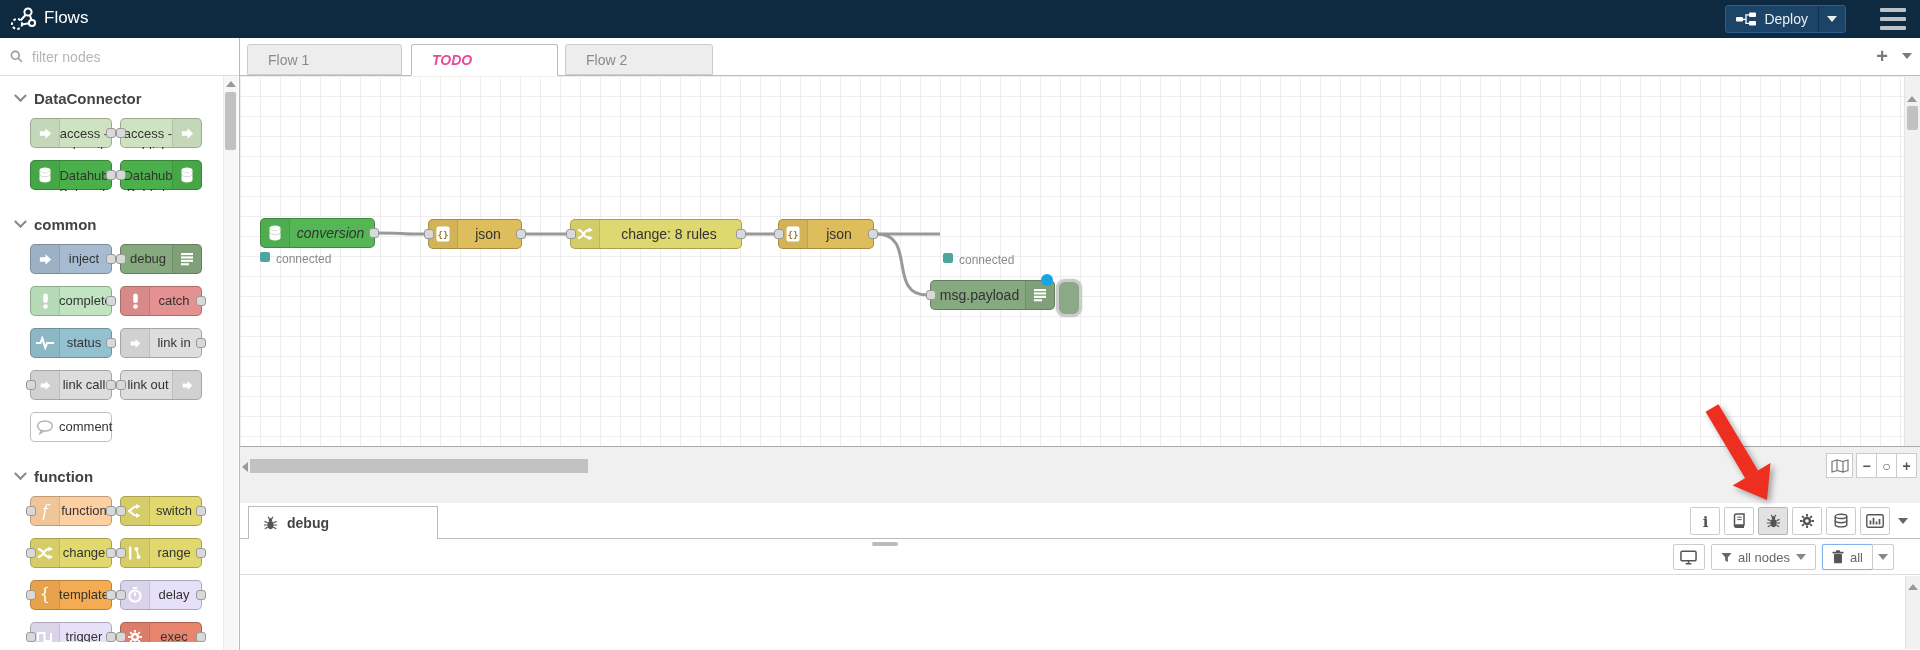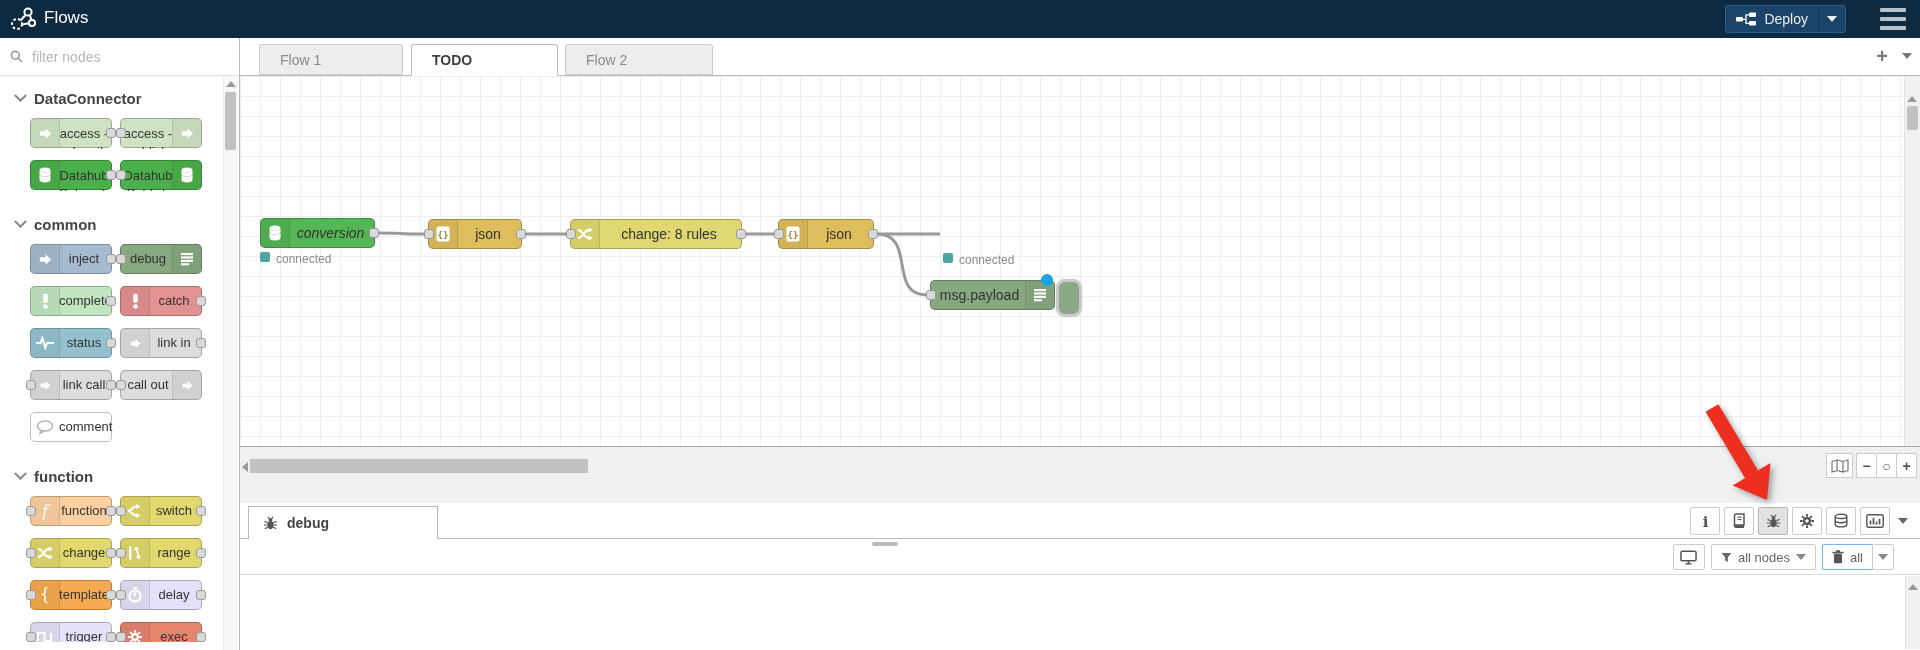--- a/index.html
+++ b/index.html
@@ -40,21 +40,21 @@
   .node-label{position:absolute;top:0;bottom:0;text-align:center;line-height:28px;white-space:nowrap;}
   .node-label.left{left:28px;right:2px;}
   .node-label.right{left:2px;right:28px;}
   .node-label.two-line{line-height:18px;padding-top:6px;height:30px;overflow:hidden;box-sizing:border-box;}
   .port{position:absolute;width:10px;height:10px;background:#d9d9d9;border:1px solid #999;border-radius:3px;top:9px;box-sizing:border-box;z-index:3;cursor:crosshair;}
   .port.in{left:-5px;}.port.out{right:-5px;}
   
   .tabbar{position:absolute;left:240px;top:38px;width:1680px;height:38px;background:#fff;border-bottom:1px solid #bbb;box-sizing:border-box;z-index:10;}
   .wtab{position:absolute;top:6px;height:31px;background:#ededed;border:1px solid #ccc;border-radius:3px 3px 0 0;
         font-size:14px;color:#8a8a8a;display:flex;align-items:center;padding-left:20px;box-sizing:border-box;cursor:pointer;}
-  .wtab.active{background:#fff;border-color:#bbb;color:#404040;font-weight:700;height:32px;z-index:2;border-bottom:1px solid #fff;}
+  .wtab.active{background:#fff;border-color:#bbb;color:#ec4899;font-weight:700;height:32px;z-index:2;border-bottom:1px solid #fff;font-style:italic;}
   .tab-actions{position:absolute;right:8px;top:8px;display:flex;align-items:center;gap:14px;color:#7a7a7a;}
   .tab-add{font-size:20px;font-weight:700;cursor:pointer;line-height:20px;}
   
   .canvas{position:absolute;left:240px;top:76px;width:1664px;height:370px;background:#fff;
      background-image:linear-gradient(#eeeeee 1px,transparent 1px),linear-gradient(90deg,#eeeeee 1px,transparent 1px);
      background-size:20px 20px;overflow:hidden;}
   .wires{position:absolute;left:0;top:0;z-index:1;}
   .status{position:absolute;display:flex;gap:6px;font-size:12px;color:#8a8a8a;z-index:1;}
   .status-dot{width:10px;height:10px;border-radius:2px;}
   .changed-dot{position:absolute;width:12px;height:12px;border-radius:50%;top:-7px;z-index:4;}
@@ -263,21 +263,21 @@
           <div class="node-label left">link call</div>
           <div class="port in"></div>
           <div class="port out"></div>
         </div>
         <div class="node pnode" style="background: rgb(221, 221, 221);">
           <div class="icon-region right">
             <svg width="13" height="13" viewBox="0 0 16 16">
               <path d="M2 5.5h6V2.5l6 5.5-6 5.5v-3H2z" fill="#fff"></path>
             </svg>
           </div>
-          <div class="node-label right">call out</div>
+          <div class="node-label right">link out</div>
           <div class="port in"></div>
         </div>
       </div>
       <div class="prow">
         <div class="node pnode" style="background: rgb(255, 255, 255);">
           <div class="icon-region left no-shade">
             <svg width="18" height="15" viewBox="0 0 18 15">
               <ellipse cx="9" cy="6" rx="7.5" ry="5" fill="none" stroke="#b5b5b5" stroke-width="1.5"></ellipse>
               <path d="M5 10 4 13.5 8.5 10.6" fill="none" stroke="#b5b5b5" stroke-width="1.5"></path>
             </svg>
@@ -385,21 +385,21 @@
         </div>
       </div>
     </div>
   <div class="palette-vscroll">
     <span class="arr-up" style="top:5px"></span>
     <div class="vthumb" style="top:16px;height:58px"></div>
   </div>
 </div>
 
 <div class="tabbar">
-  <div class="wtab" style="left:19px;width:144px">Flow 1</div>
+  <div class="wtab" style="left:7px;width:155px">Flow 1</div>
   <div class="wtab active" style="left:171px;width:147px">TODO</div>
   <div class="wtab" style="left:325px;width:148px">Flow 2</div>
   <div class="tab-actions">
     <span class="tab-add">+</span>
     <span class="tri-down" style="color:#7a7a7a"></span>
   </div>
 </div>
 
 <div class="canvas" id="canvas">
   <svg class="wires" id="wires" width="1664" height="370">

